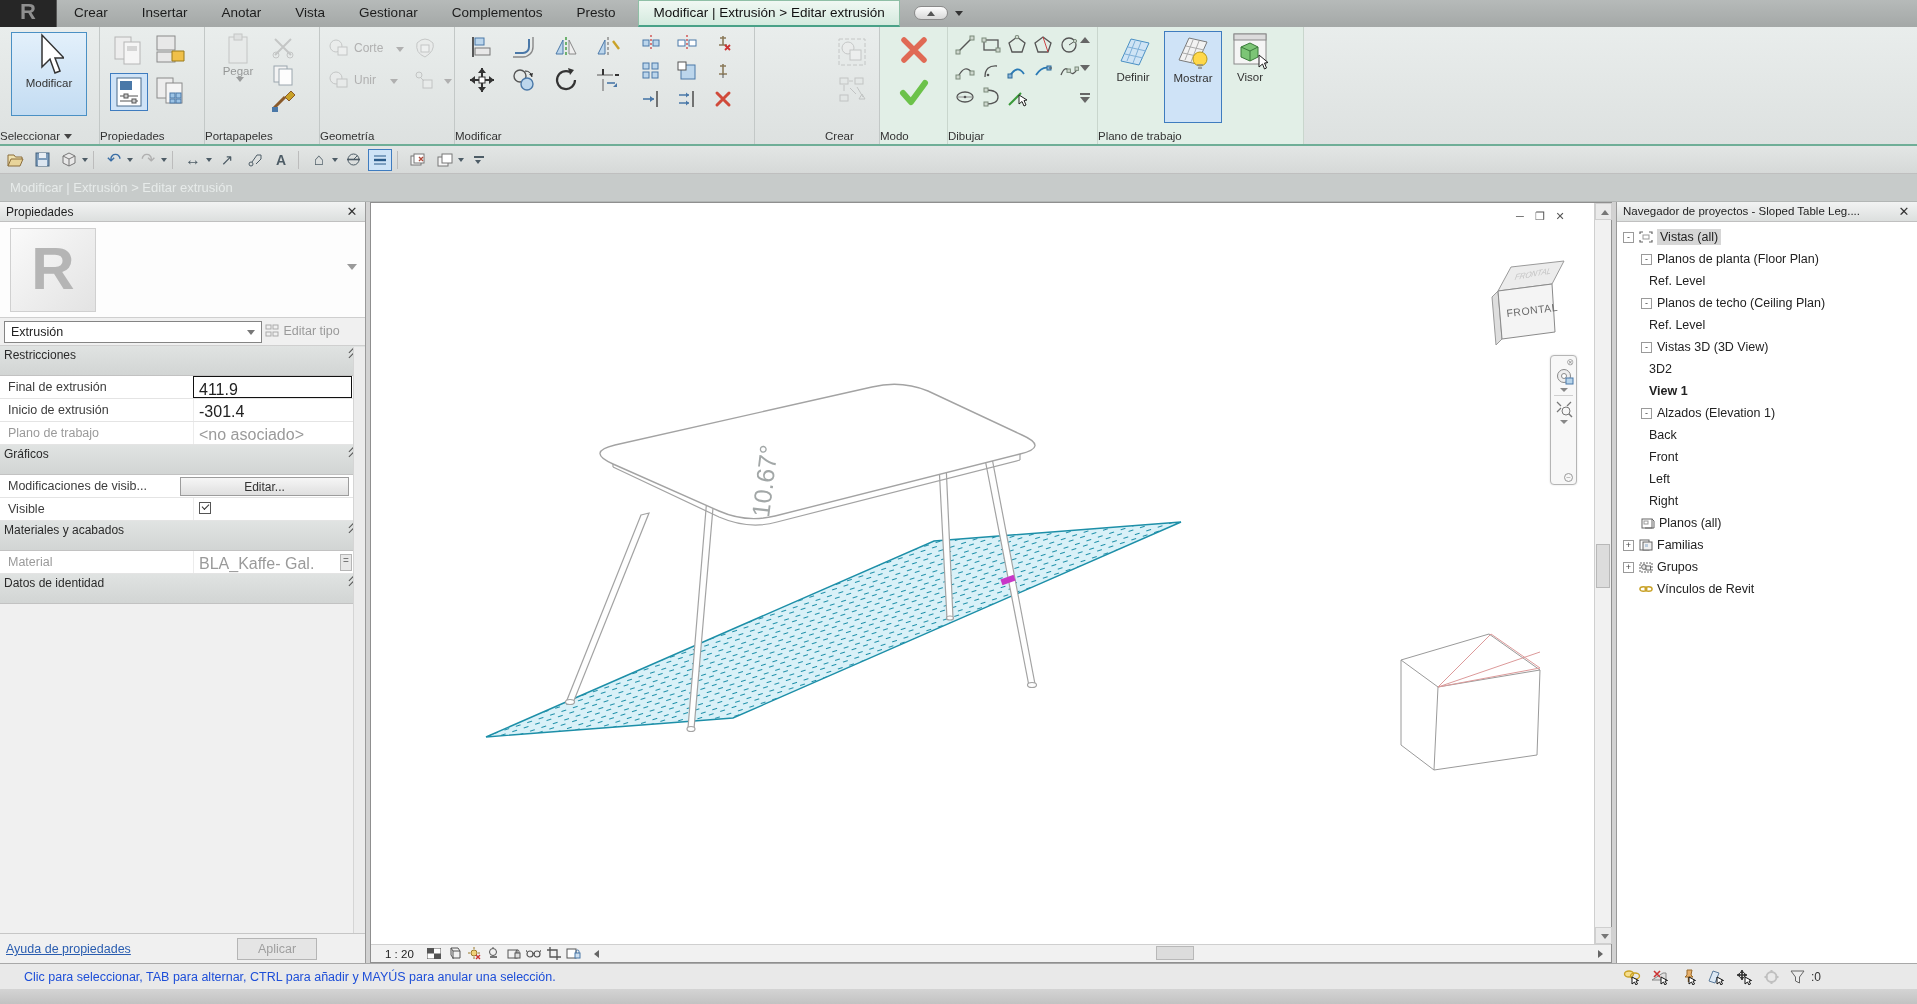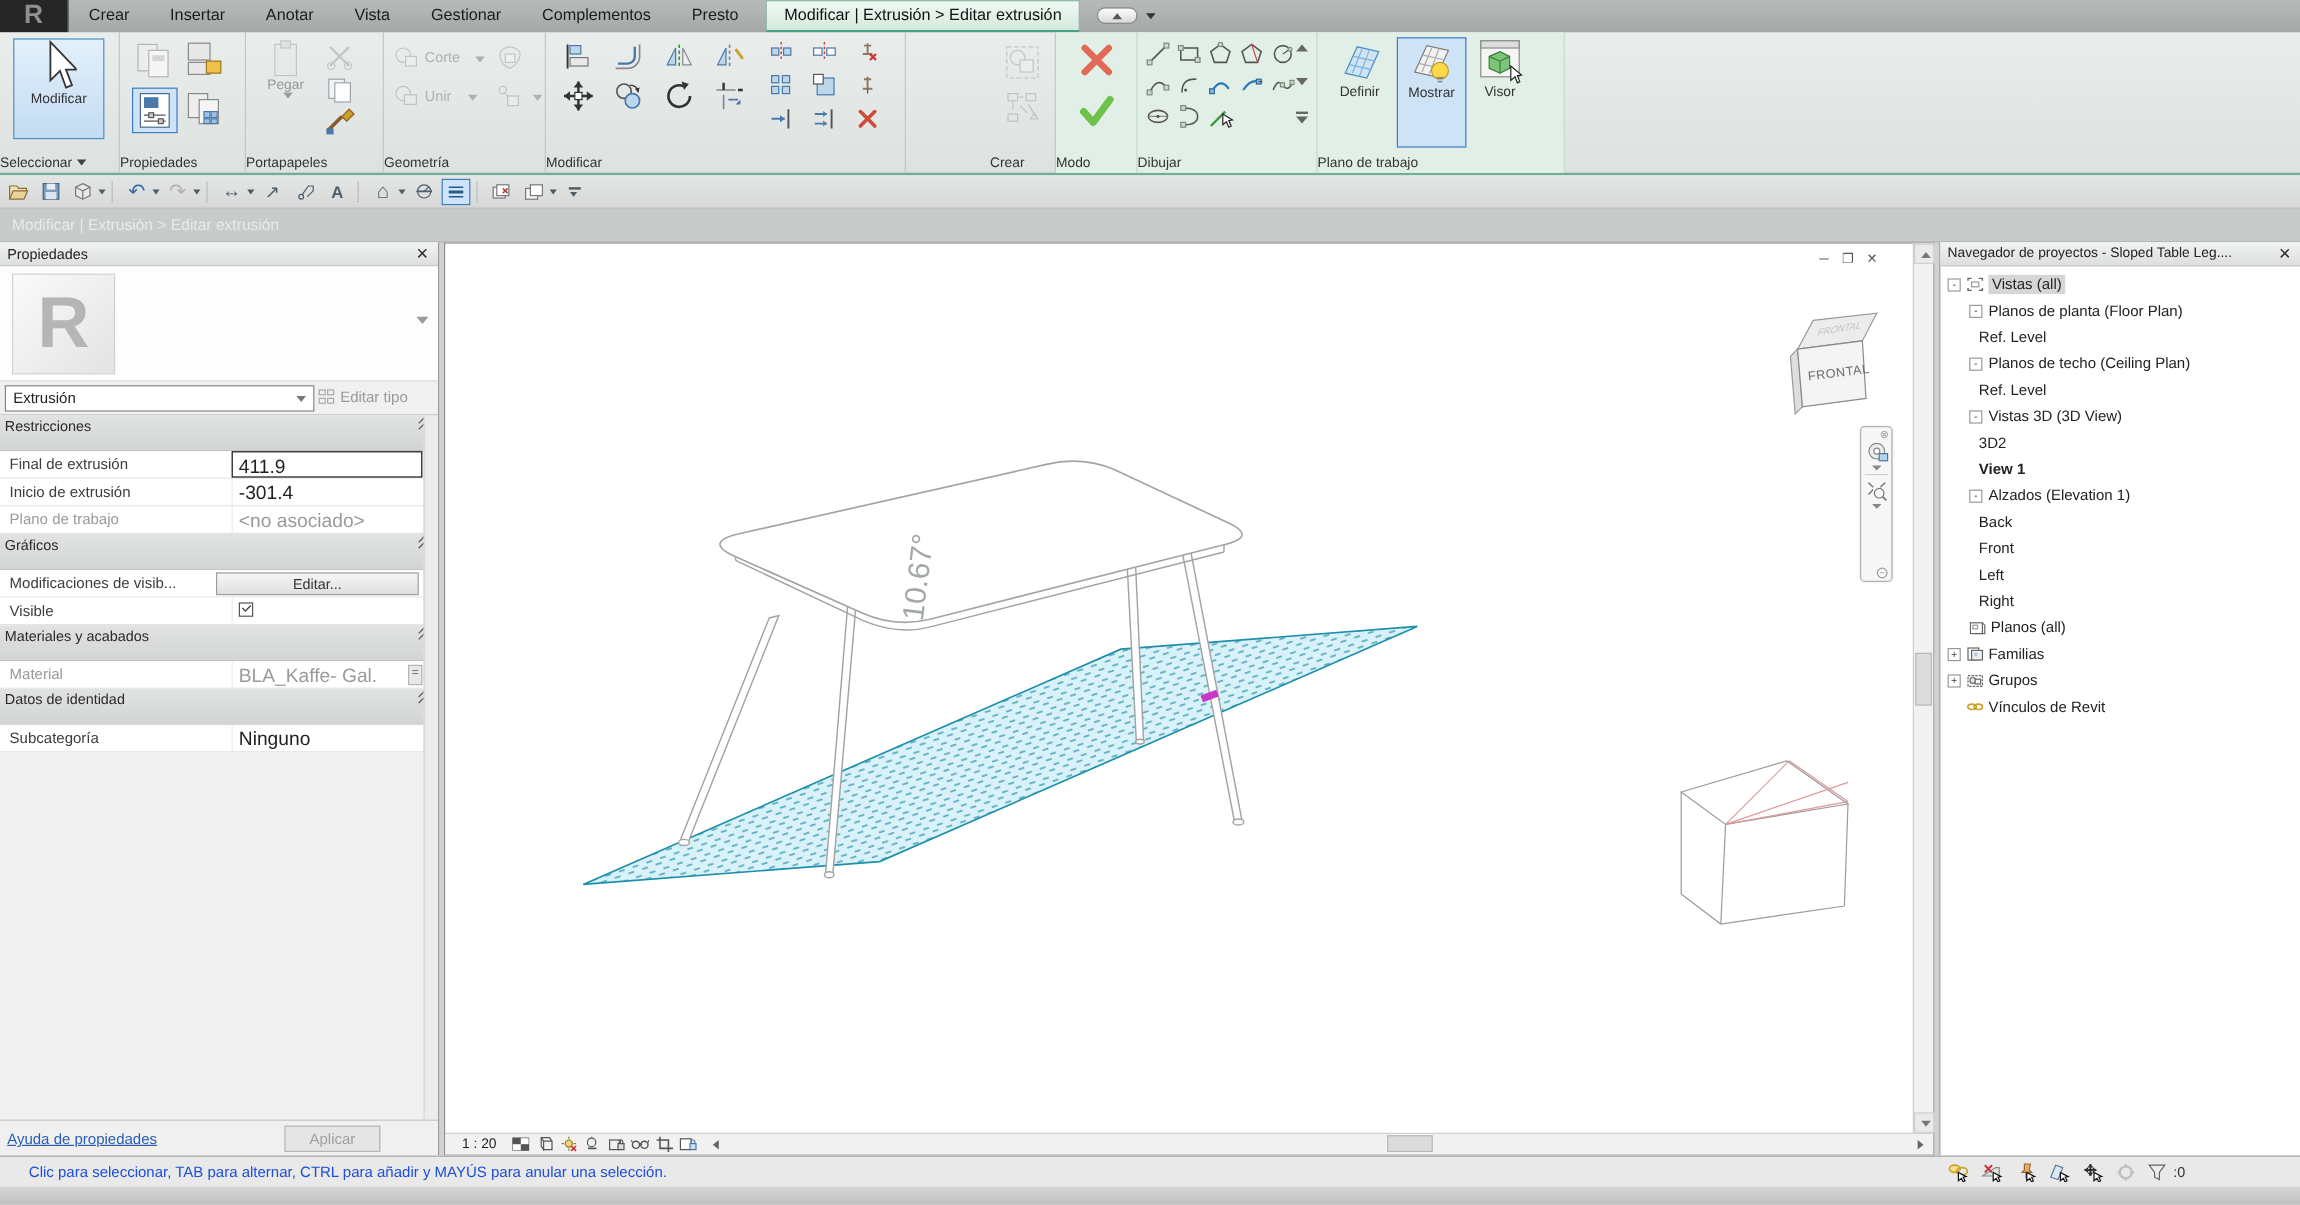--- a/index.html
+++ b/index.html
@@ -626,27 +626,20 @@
       <div class="eqbtn">=</div>
       <div class="gut">
           <i></i>
         </div>
     </div>
 
     <div class="psec"><span>Datos de identidad</span><span class="chev2">
           <i></i>
           <b></b>
         </span></div>
-    <div class="prow">
-      <span class="lab">Subcategoría</span>
-      <div class="val">Ninguno</div>
-      <div class="gut">
-          <i></i>
-        </div>
-    </div>
 
     <div class="pscroll"></div>
 
     <div class="pbottom">
       <a class="phelp" href="#">Ayuda de propiedades</a>
       <div class="applybtn">Aplicar</div>
     </div>
   </div>
 
   <div class="canvas">

